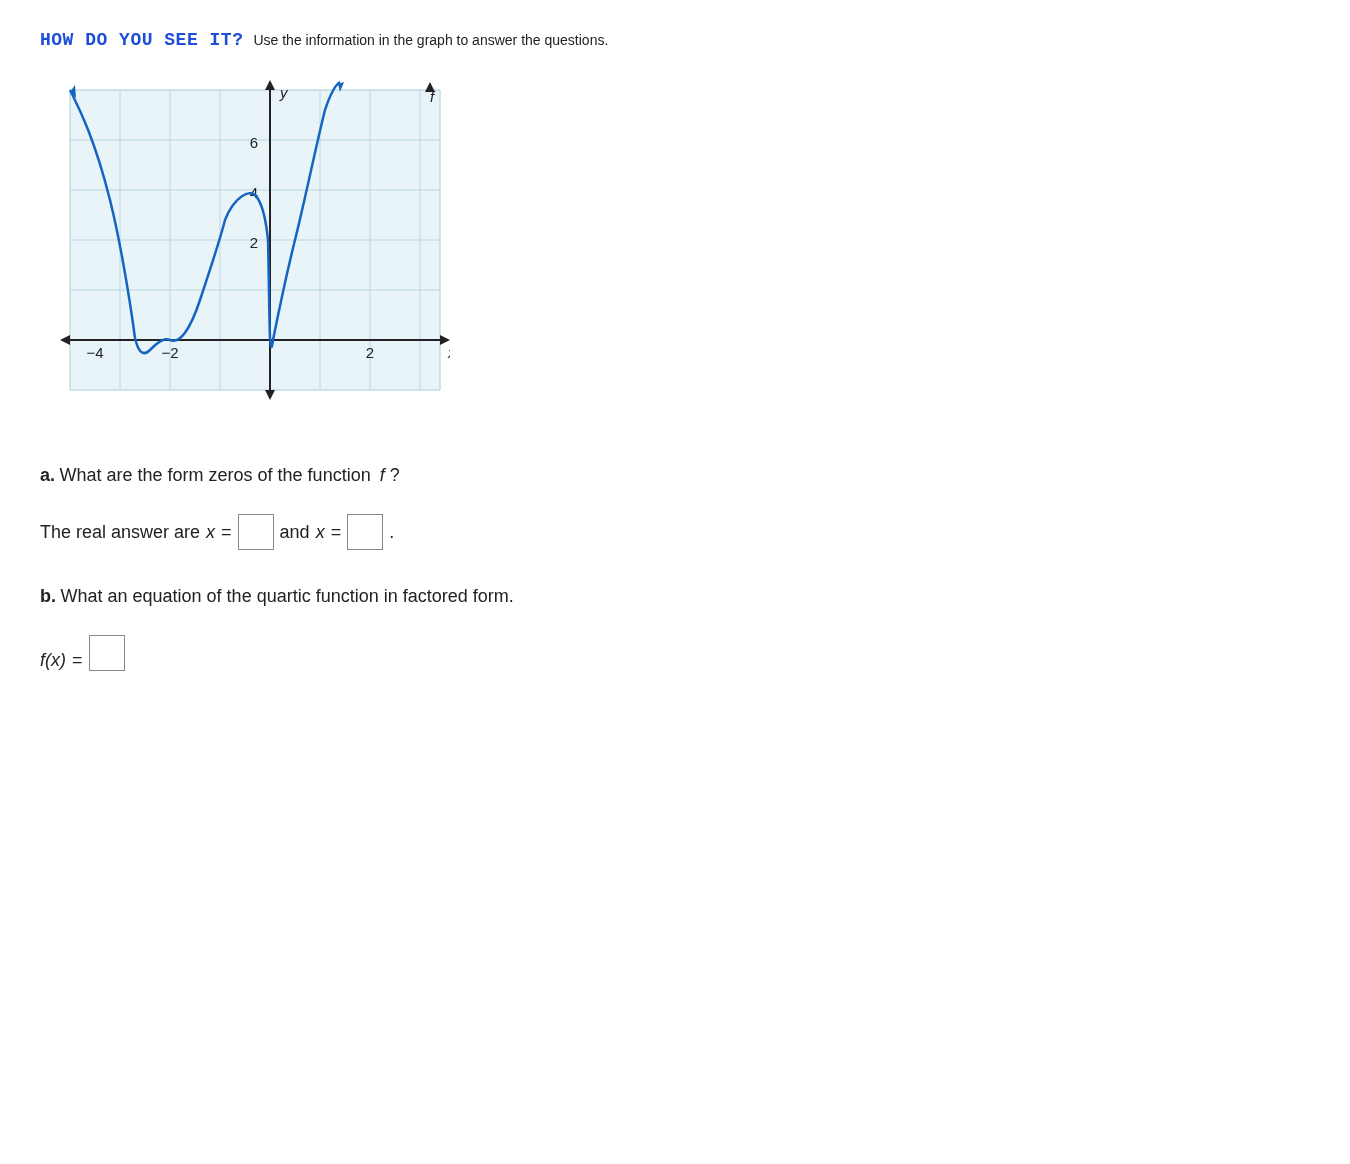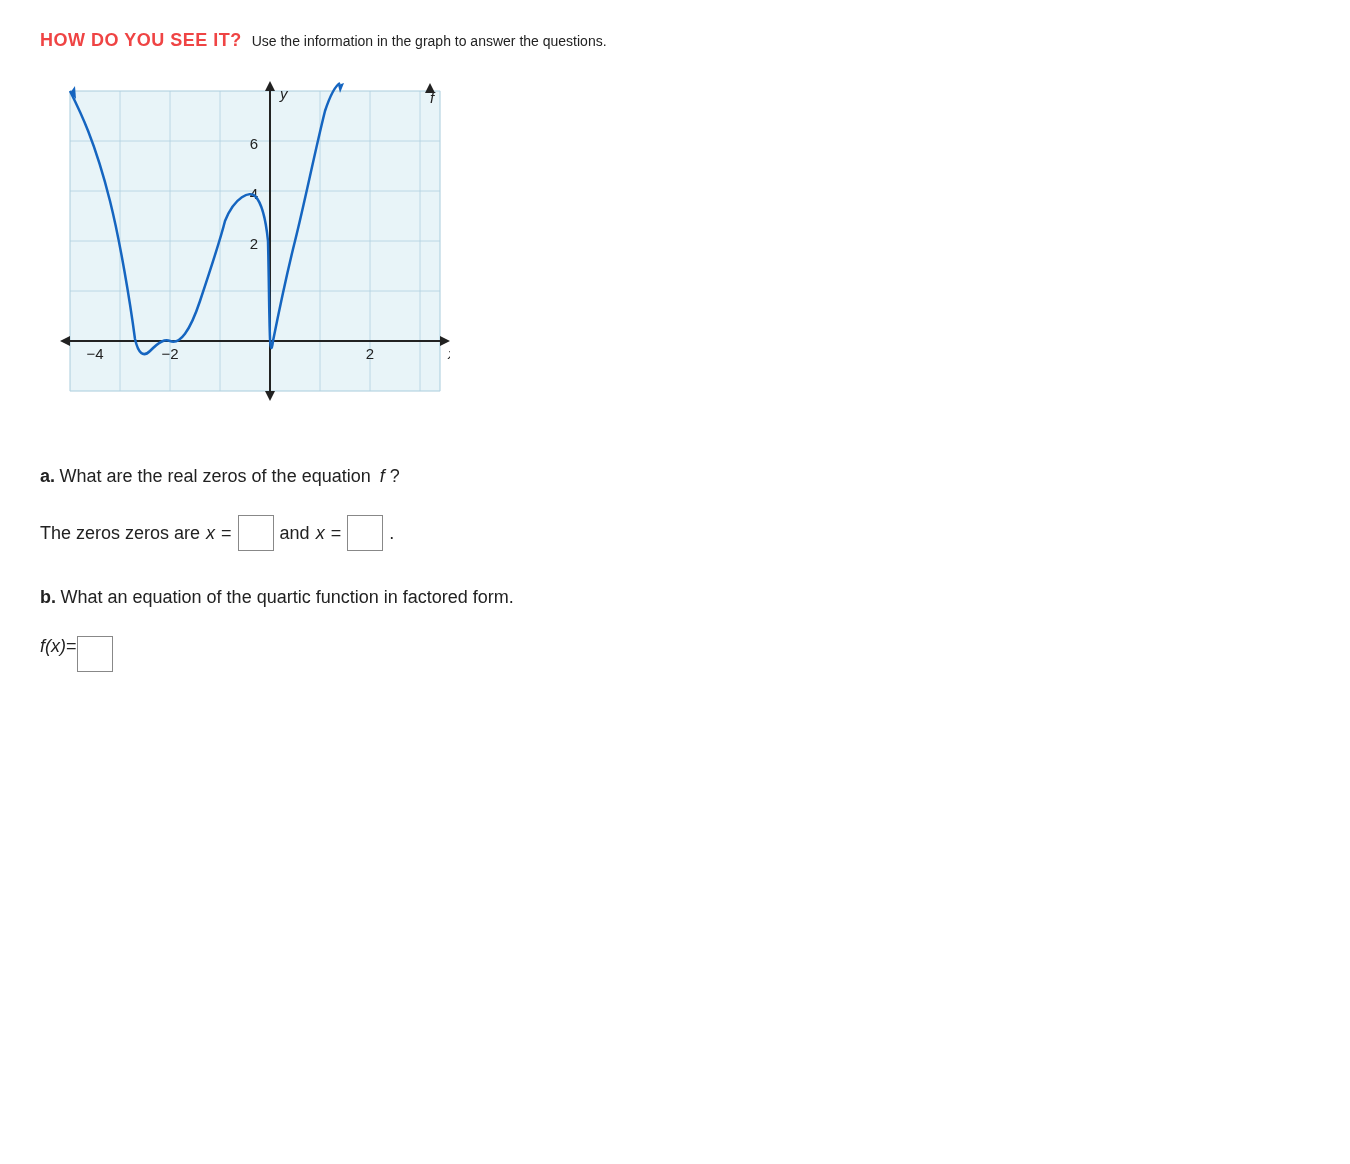--- a/index.html
+++ b/index.html
@@ -11,24 +11,24 @@
       padding: 30px 40px;
       max-width: 1350px;
     }
     .header-line {
       display: flex;
       align-items: baseline;
       gap: 10px;
       margin-bottom: 30px;
     }
     .header-bold {
-      font-family: Liberation Sans, sans-serif;
+      font-family: Liberation Mono, monospace;
       font-weight: 900;
       font-size: 18px;
-      color: #ef4444;
+      color: #1d4ed8;
       letter-spacing: 0.5px;
     }
     .header-text {
       font-family: Arial, sans-serif;
       font-size: 14px;
       color: #222;
     }
     .graph-container {
       margin-bottom: 40px;
       display: inline-block;
@@ -75,21 +75,22 @@
     }
     .section-b {
       margin-top: 36px;
     }
     .fx-line {
       margin-top: 28px;
       font-family: Arial, sans-serif;
       font-size: 18px;
       color: #222;
       display: flex;
-      align-items: flex-start;
+      align-items: flex-end;
+      gap: 6px;
     }
   </style>
 </head>
 <body>
 
 
 
 
 <div class="header-line">
   <span class="header-bold">HOW DO YOU SEE IT?</span>
@@ -167,28 +168,28 @@
     <polygon points="298,4 304,2 300,12" fill="#1565c0"></polygon>
 
   </svg>
 </div>
 
 
 <div class="question-block">
   <div>
     <span class="question-label">a.</span>
     <span class="question-text">
-      <span>What are the real zeros of the equation</span>
+      <span>What are the form zeros of the function</span>
       <em style="font-style:italic; margin-left:4px;">f</em>
       <span>?</span>
     </span>
   </div>
 
   <div class="answer-line">
-    <span>The zeros zeros are</span>
+    <span>The real answer are</span>
     <em style="font-style:italic;">x</em>
     <span>=</span>
     <input class="answer-input" type="text" aria-label="First zero value" style="">
     <span>and</span>
     <em style="font-style:italic;">x</em>
     <span>=</span>
     <input class="answer-input" type="text" aria-label="Second zero value" style="">
     <span>.</span>
   </div>
 </div>

